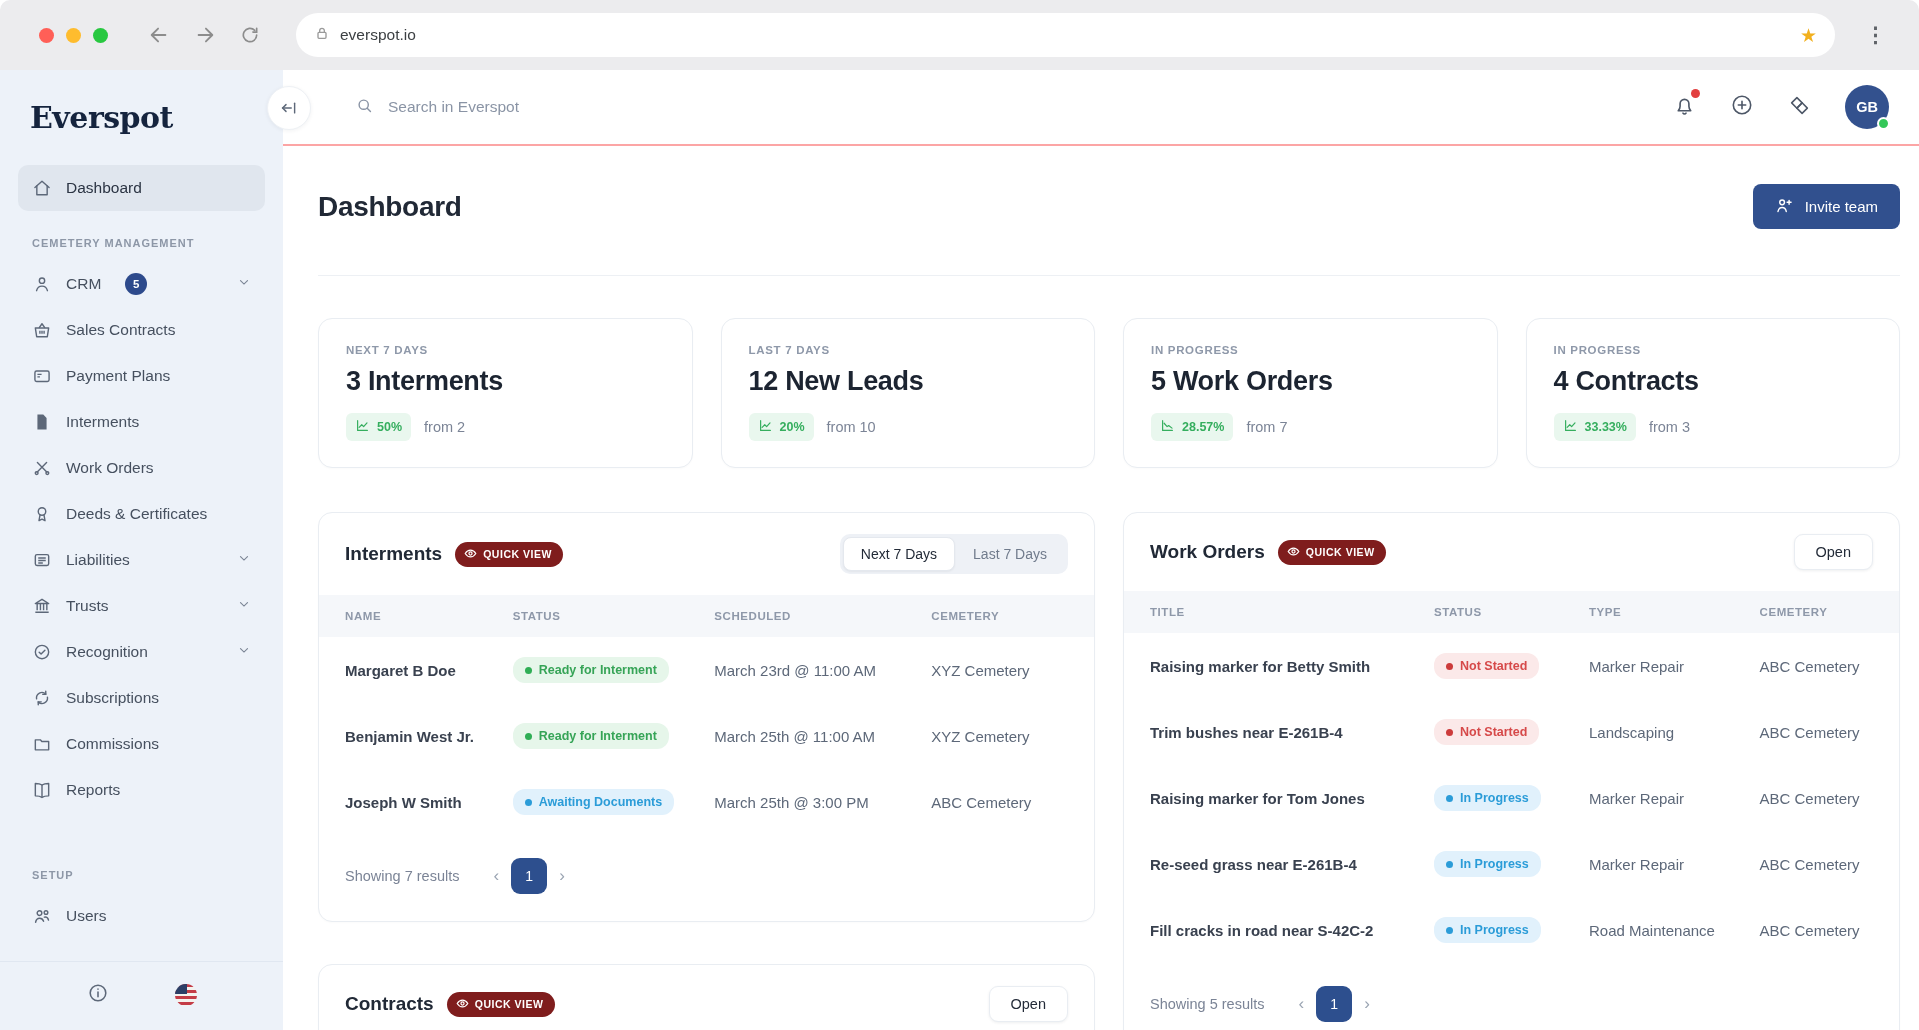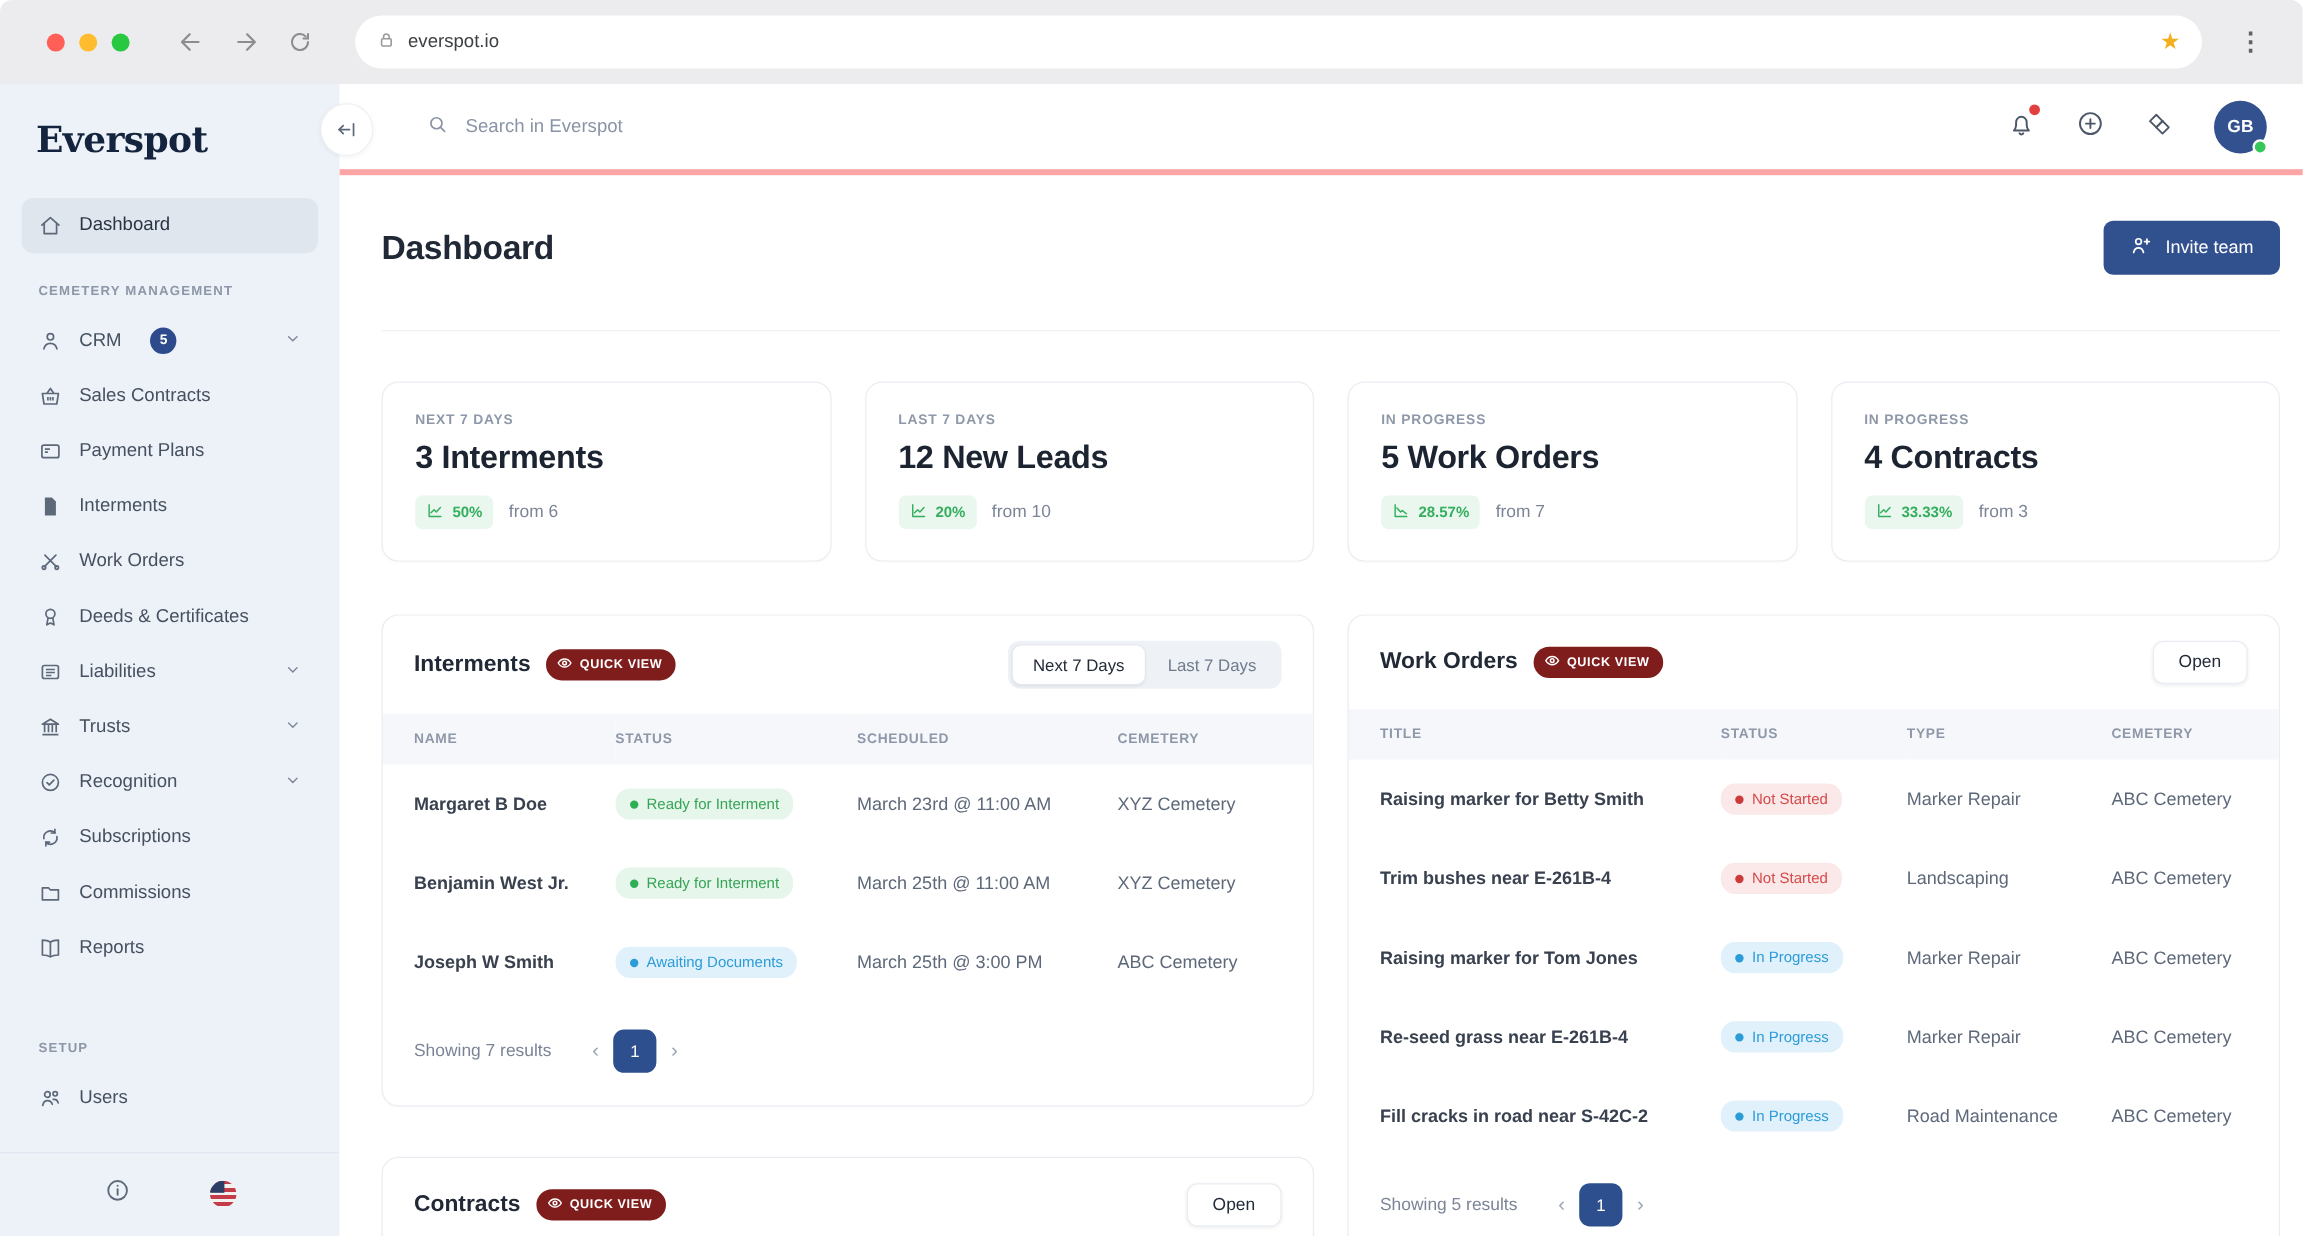--- a/index.html
+++ b/index.html
@@ -41,21 +41,21 @@
   .chev { margin-left:auto; color:#7c8696; }
   .sidebar-bottom { margin-top:auto; }
   .sidebar-footer { border-top:1px solid #e0e7f1; margin-top:22px; display:flex;
     justify-content:center; align-items:center; gap:66px; padding:20px 0 22px; color:#5d6879; }
   .flag { width:22px; height:22px; border-radius:50%; overflow:hidden; position:relative;
     background:repeating-linear-gradient(180deg,#c43c47 0 3px,#f4f2ee 3px 6px); }
   .flag::before { content:""; position:absolute; left:0; top:0; width:12px; height:10px; background:#2c3e66; }
 
   
   .main { flex:1; display:flex; flex-direction:column; min-width:0; background:#fff; }
-  .topbar { height:76px; flex:0 0 76px; border-bottom:5px solid #fca5a5; display:flex;
+  .topbar { height:76px; flex:0 0 76px; border-bottom:2px solid #fca5a5; display:flex;
     align-items:center; position:relative; padding-right:30px; }
   .collapse-btn { position:absolute; left:-16px; top:16px; width:44px; height:44px; border-radius:50%;
     background:#fff; border:1px solid #eef1f5; box-shadow:0 1px 4px rgba(20,30,55,.06);
     display:flex; align-items:center; justify-content:center; color:#5d6879; }
   .search { display:flex; align-items:center; gap:14px; margin-left:72px; color:#8a94a5; }
   .search input { border:none; outline:none; font-size:15.5px; width:320px; background:transparent;
     font-family:"Liberation Sans", sans-serif; color:#3c4557; }
   .search input::placeholder { color:#8a94a5; }
   .topbar-right { margin-left:auto; display:flex; align-items:center; gap:34px; color:#4d5767; }
   .bell-wrap { position:relative; }
@@ -103,21 +103,21 @@
     padding:9px 21px; font-size:14.5px; color:#232b38; box-shadow:0 1px 3px rgba(16,24,40,.07);
     cursor:pointer; font-family:"Liberation Sans", sans-serif; }
   table { width:100%; border-collapse:collapse; }
   thead tr { background:#f5f7fa; }
   th { text-align:left; font-size:11.5px; font-weight:600; color:#8e98a9; letter-spacing:0.05em;
     padding:15px 0; white-space:nowrap; }
   th:first-child, td:first-child { padding-left:26px; }
   td { padding:20px 8px 20px 0; font-size:15px; vertical-align:middle; }
   td.cell-name { font-weight:600; color:#39414f; }
   td.cell-plain { color:#5d6879; }
-  .pill { display:inline-flex; align-items:center; gap:7px; font-size:12.5px; font-weight:400;
+  .pill { display:inline-flex; align-items:center; gap:7px; font-size:12.5px; font-weight:700;
     padding:6px 12px; border-radius:12px; white-space:nowrap; }
   .pill .dot { width:7px; height:7px; border-radius:50%; }
   .pill.green { background:#e6f6ea; color:#36a457; } .pill.green .dot { background:#2fae55; }
   .pill.blue  { background:#e1f1fc; color:#2b9cd8; } .pill.blue .dot { background:#2b9cd8; }
   .pill.red   { background:#fbe9e9; color:#d64949; } .pill.red .dot { background:#cc3b3b; }
   .panel-foot { display:flex; align-items:center; padding:23px 26px 27px; }
   .foot-text { color:#7b8496; font-size:14.5px; margin-right:22px; }
   .pg-chev { color:#9aa4b2; font-size:17px; padding:0 12px; cursor:pointer; }
   .pg-num { width:36px; height:36px; background:#2d4f8e; color:#fff; border-radius:9px; display:flex;
     align-items:center; justify-content:center; font-size:14px; font-weight:500; cursor:pointer; }
@@ -375,21 +375,21 @@
             <div class="card-label">NEXT 7 DAYS</div>
             <div class="card-value">3 Interments</div>
             <div class="card-trend">
               <span class="trend-pill">
                   <span><svg width="15" height="15" viewBox="0 0 20 20" fill="none" stroke="currentColor" stroke-width="1.6" stroke-linecap="round" stroke-linejoin="round">
                       <path d="M3.5 3.5v13h13"></path>
                       <path d="M5.5 12.5l3.5-3.5 2.5 2.5 4.5-5"></path>
                     </svg></span>
                   <span>50%</span>
                 </span>
-              <span class="trend-from">from 6</span>
+              <span class="trend-from">from 2</span>
             </div>
           </div>
           <div class="card">
             <div class="card-label">LAST 7 DAYS</div>
             <div class="card-value">12 New Leads</div>
             <div class="card-trend">
               <span class="trend-pill">
                   <span><svg width="15" height="15" viewBox="0 0 20 20" fill="none" stroke="currentColor" stroke-width="1.6" stroke-linecap="round" stroke-linejoin="round">
                       <path d="M3.5 3.5v13h13"></path>
                       <path d="M5.5 12.5l3.5-3.5 2.5 2.5 4.5-5"></path>

